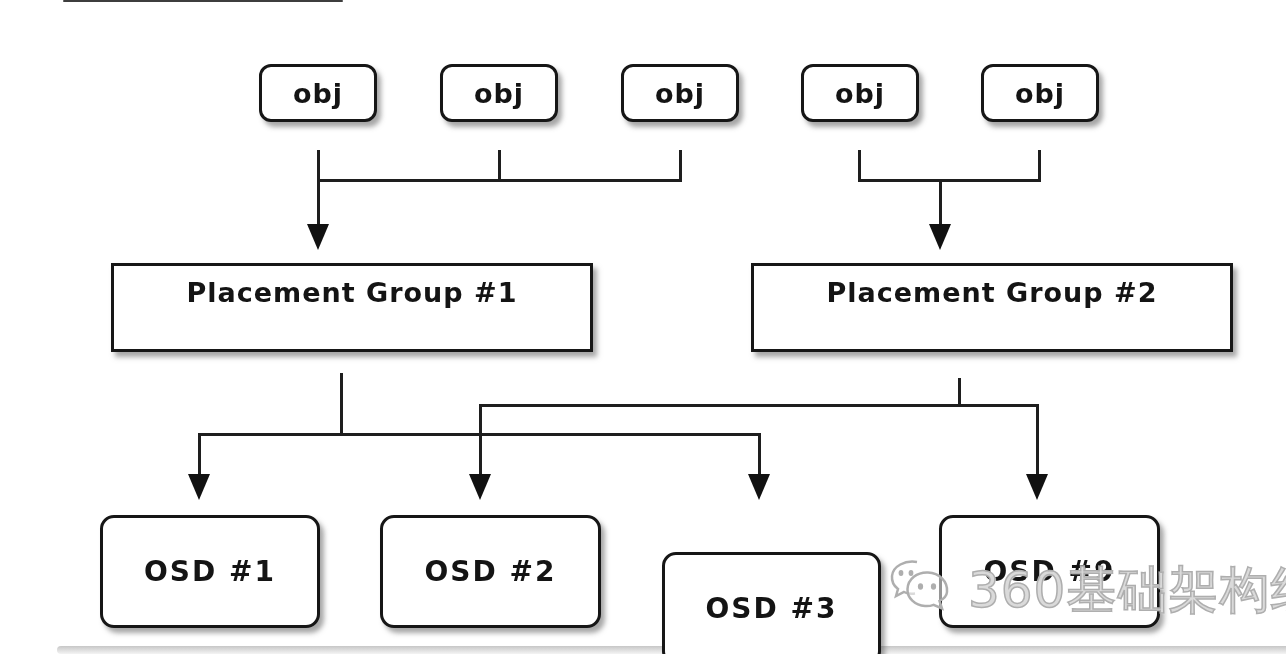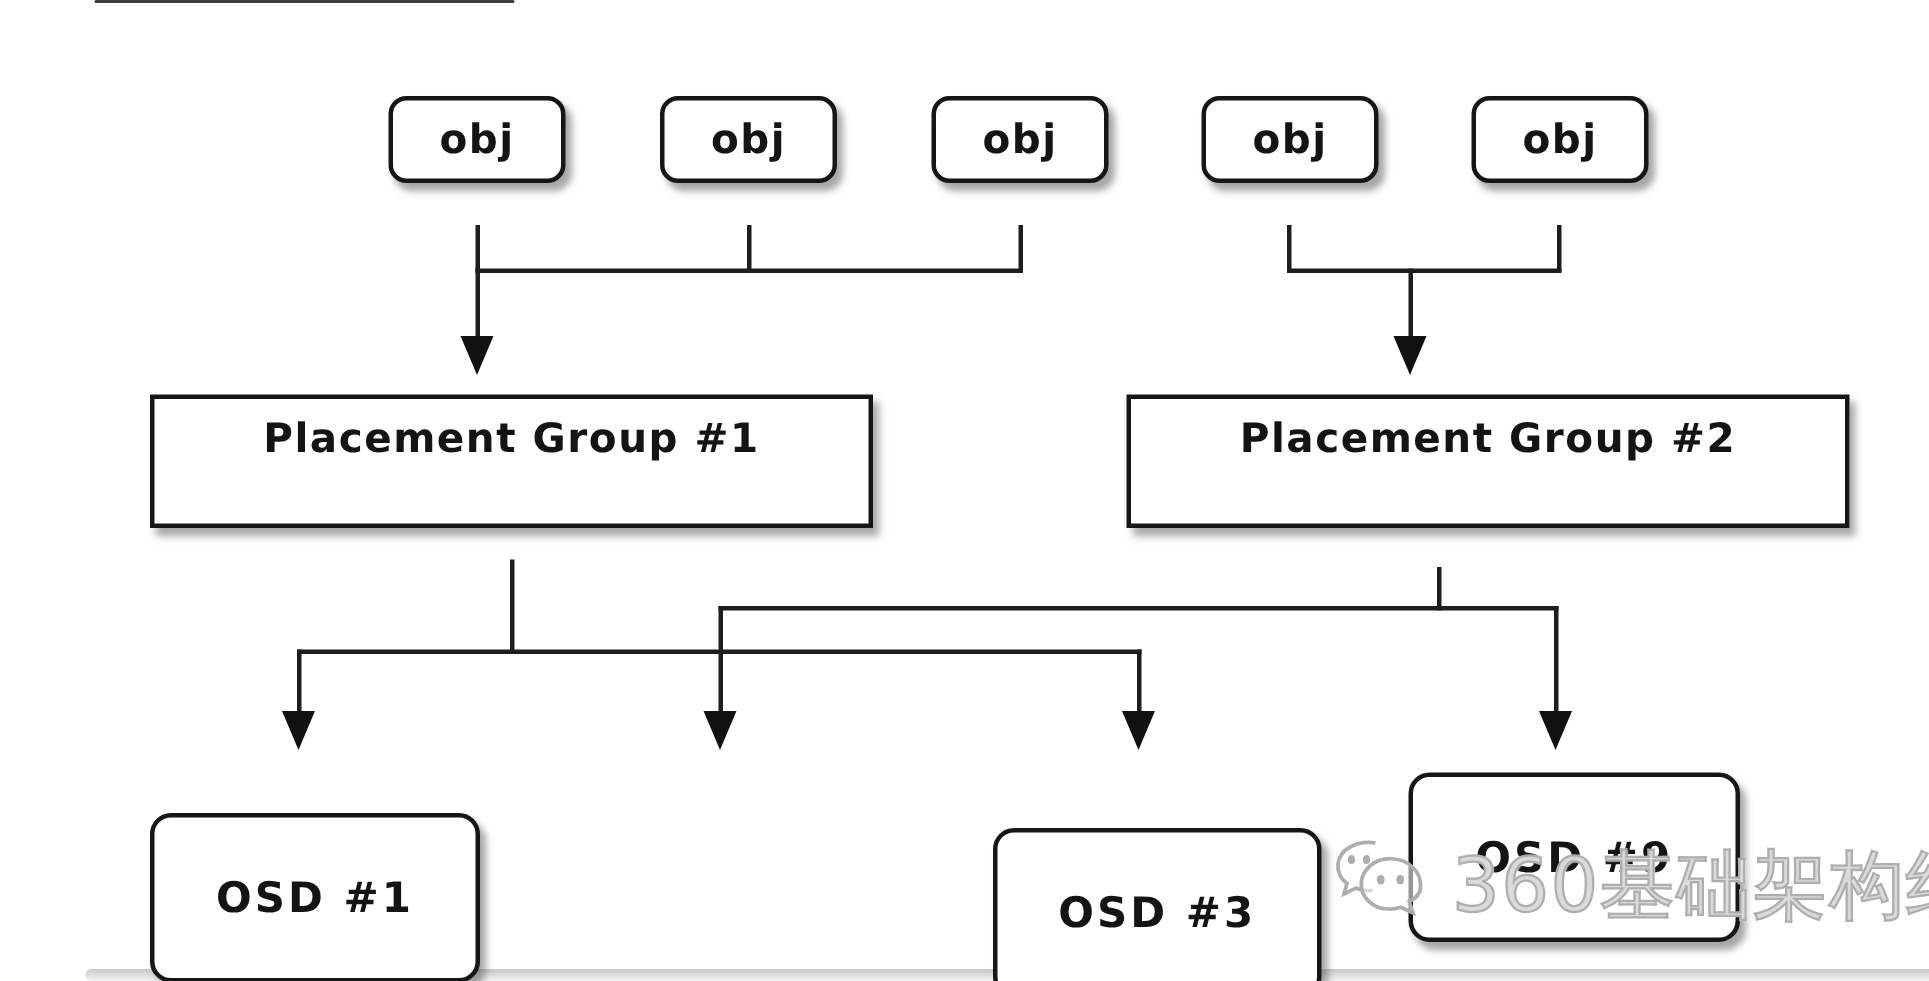--- a/index.html
+++ b/index.html
@@ -84,29 +84,32 @@
   <div class="node obj-node" style="left:621px; top:64px; width:118px; height:58px;">
     <span>obj</span>
   </div>
   <div class="node obj-node" style="left:801px; top:64px; width:118px; height:58px;">
     <span>obj</span>
   </div>
   <div class="node obj-node" style="left:981px; top:64px; width:118px; height:58px;">
     <span>obj</span>
   </div>
 
-  <div class="node pg-node" style="left:100px; top:263px; width:482px; height:89px;">
+  <div class="node pg-node" style="left:111px; top:263px; width:482px; height:89px;">
     <span>Placement Group #1</span>
   </div>
   <div class="node pg-node" style="left:721px; top:263px; width:482px; height:89px;margin-left:30px;">
     <span>Placement Group #2</span>
   </div>
 
-  <div class="node osd-node" style="left:100px; top:542px; width:220px; height:113px;">
+  <div class="node osd-node" style="left:100px; top:515px; width:220px; height:113px;">
     <span>OSD #1</span>
+  </div>
+  <div class="node osd-node" style="left:380px; top:515px; width:221px; height:113px;">
+    <span>OSD #2</span>
   </div>
   <div class="node osd-node" style="left:662px; top:515px; width:219px; height:113px;margin-top:37px;">
     <span>OSD #3</span>
   </div>
   <div class="node osd-node" style="left:939px; top:515px; width:221px; height:113px;">
     <span>OSD #9</span>
   </div>
 
   <div class="watermark">
     <span style="display:inline-block; margin-right:6px;">

